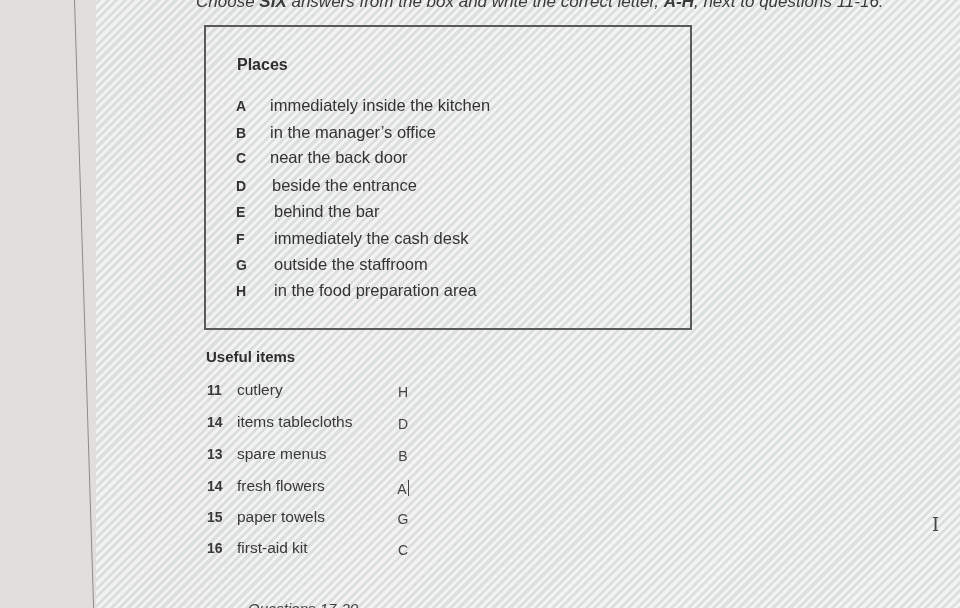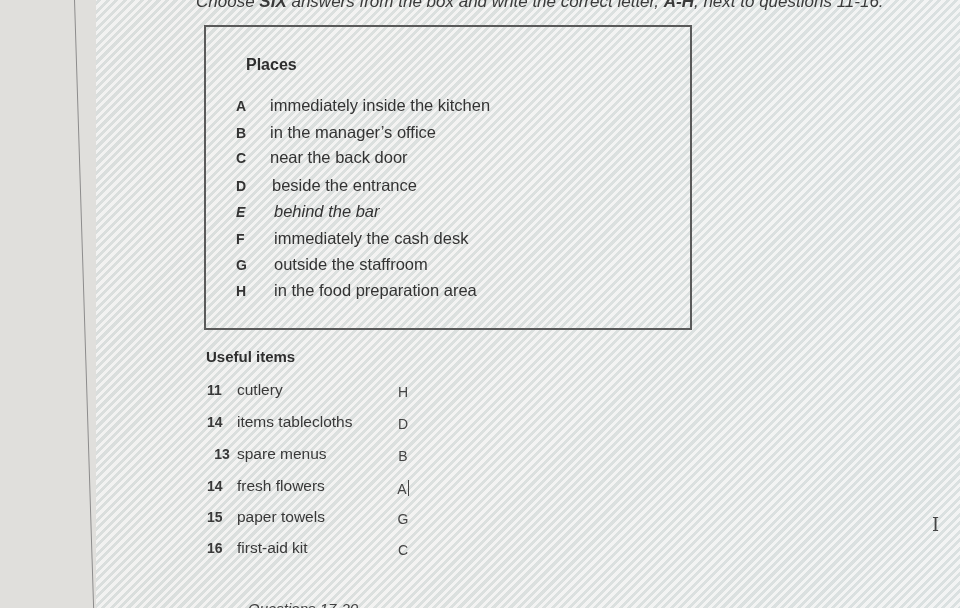--- a/index.html
+++ b/index.html
@@ -50,21 +50,20 @@
       width: 488px; height: 305px;
       border: 2px solid #5a5a5a;
       box-sizing: border-box;
     }
     .places-title {
       position: absolute;
       left: 237px; top: 56px;
       font-size: 16px;
       font-weight: bold;
       color: #2e2e2e;
-      margin-left: 9px;
     }
     .place-row {
       position: absolute;
       left: 236px;
       height: 22px;
       font-size: 16.5px;
       color: #333;
       white-space: nowrap;
     }
     .place-letter {
@@ -144,21 +143,21 @@
 </div>
 <div class="place-row" style="top:123px;">
   <span class="place-letter">B</span><span>in the manager’s office</span>
 </div>
 <div class="place-row" style="top:148px;">
   <span class="place-letter">C</span><span>near the back door</span>
 </div>
 <div class="place-row" style="top:176px;">
   <span class="place-letter" style="width:36px;">D</span><span>beside the entrance</span>
 </div>
-<div class="place-row" style="top:202px;font-style:italic;">
+<div class="place-row" style="top:202px;">
   <span class="place-letter" style="width:38px;">E</span><span>behind the bar</span>
 </div>
 <div class="place-row" style="top:229px;">
   <span class="place-letter" style="width:38px;">F</span><span>immediately the cash desk</span>
 </div>
 <div class="place-row" style="top:255px;">
   <span class="place-letter" style="width:38px;">G</span><span>outside the staffroom</span>
 </div>
 <div class="place-row" style="top:281px;">
   <span class="place-letter" style="width:38px;">H</span><span>in the food preparation area</span>
@@ -169,21 +168,21 @@
 <div class="item-row" style="top:381px;">
   <span class="item-num">11</span><span>cutlery</span>
 </div>
 <div class="answer" style="top:384px;">H</div>
 
 <div class="item-row" style="top:413px;">
   <span class="item-num">14</span><span>items tablecloths</span>
 </div>
 <div class="answer" style="top:416px;">D</div>
 
-<div class="item-row" style="top:445px;text-align:center;">
+<div class="item-row" style="top:445px;">
   <span class="item-num">13</span><span>spare menus</span>
 </div>
 <div class="answer" style="top:448px;">B</div>
 
 <div class="item-row" style="top:477px;">
   <span class="item-num">14</span><span>fresh flowers</span>
 </div>
 <div class="answer" style="top:480px;"><span>A</span><span class="text-caret"></span></div>
 
 <div class="item-row" style="top:508px;">

